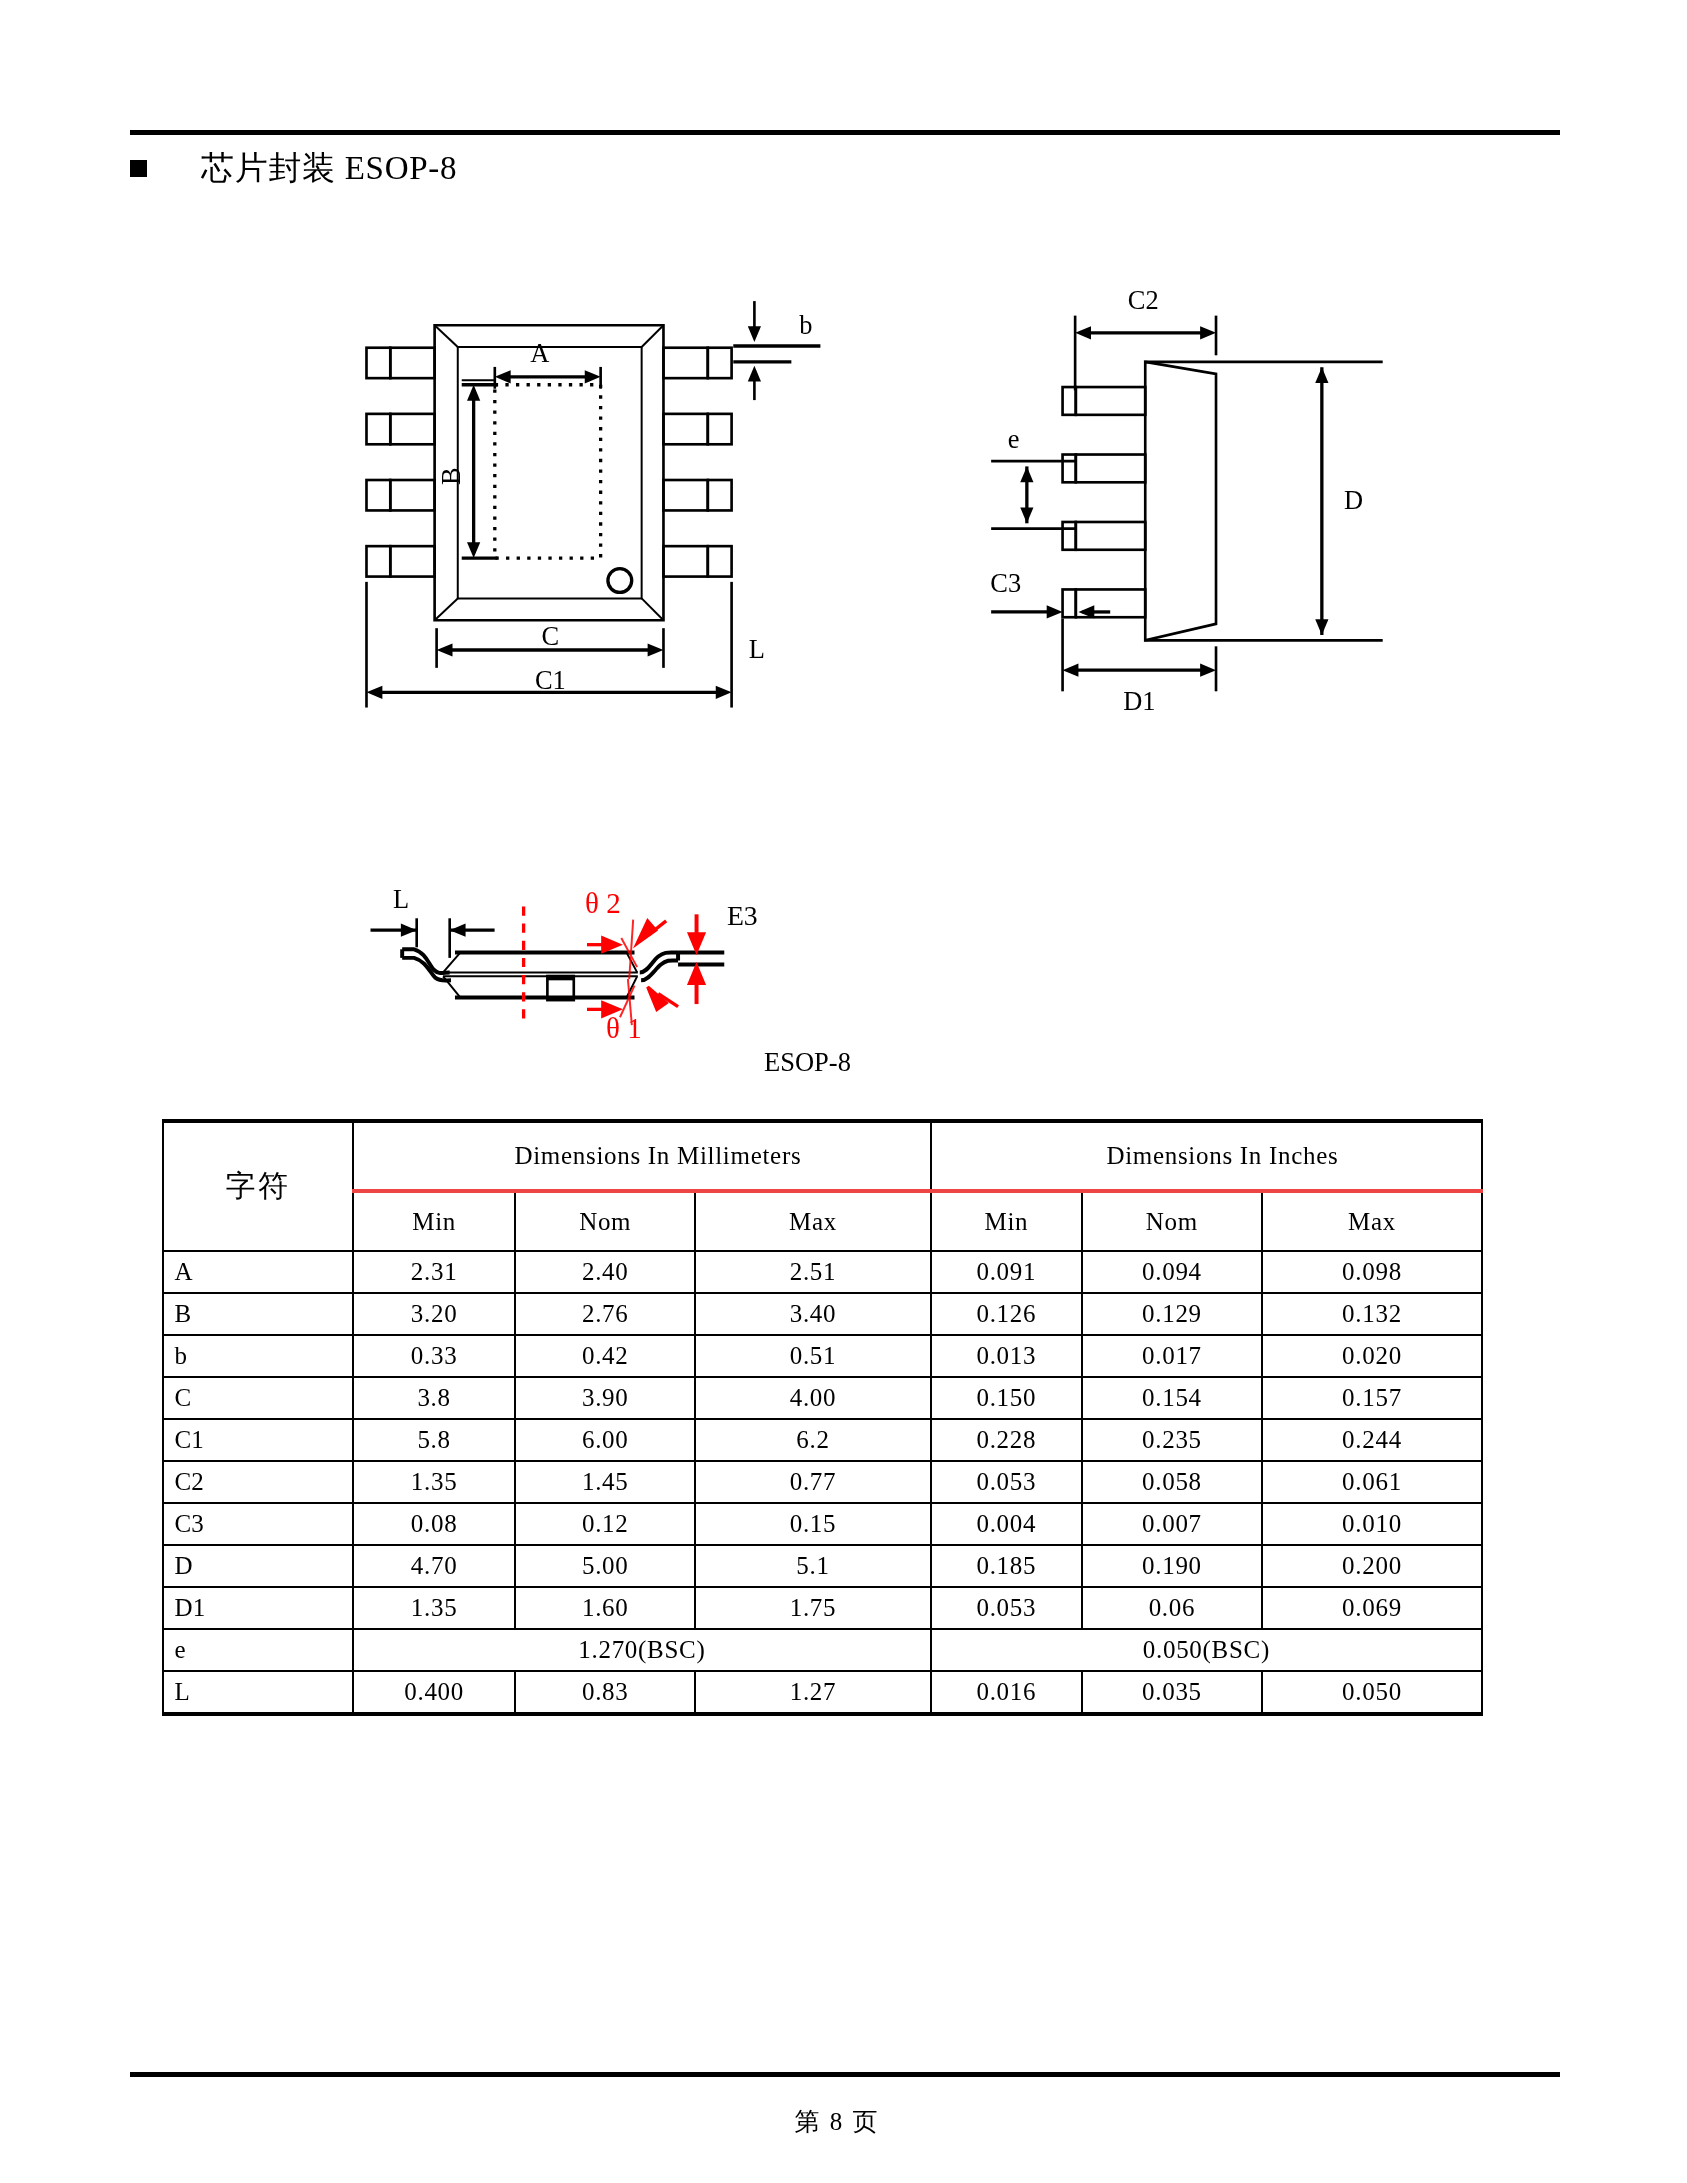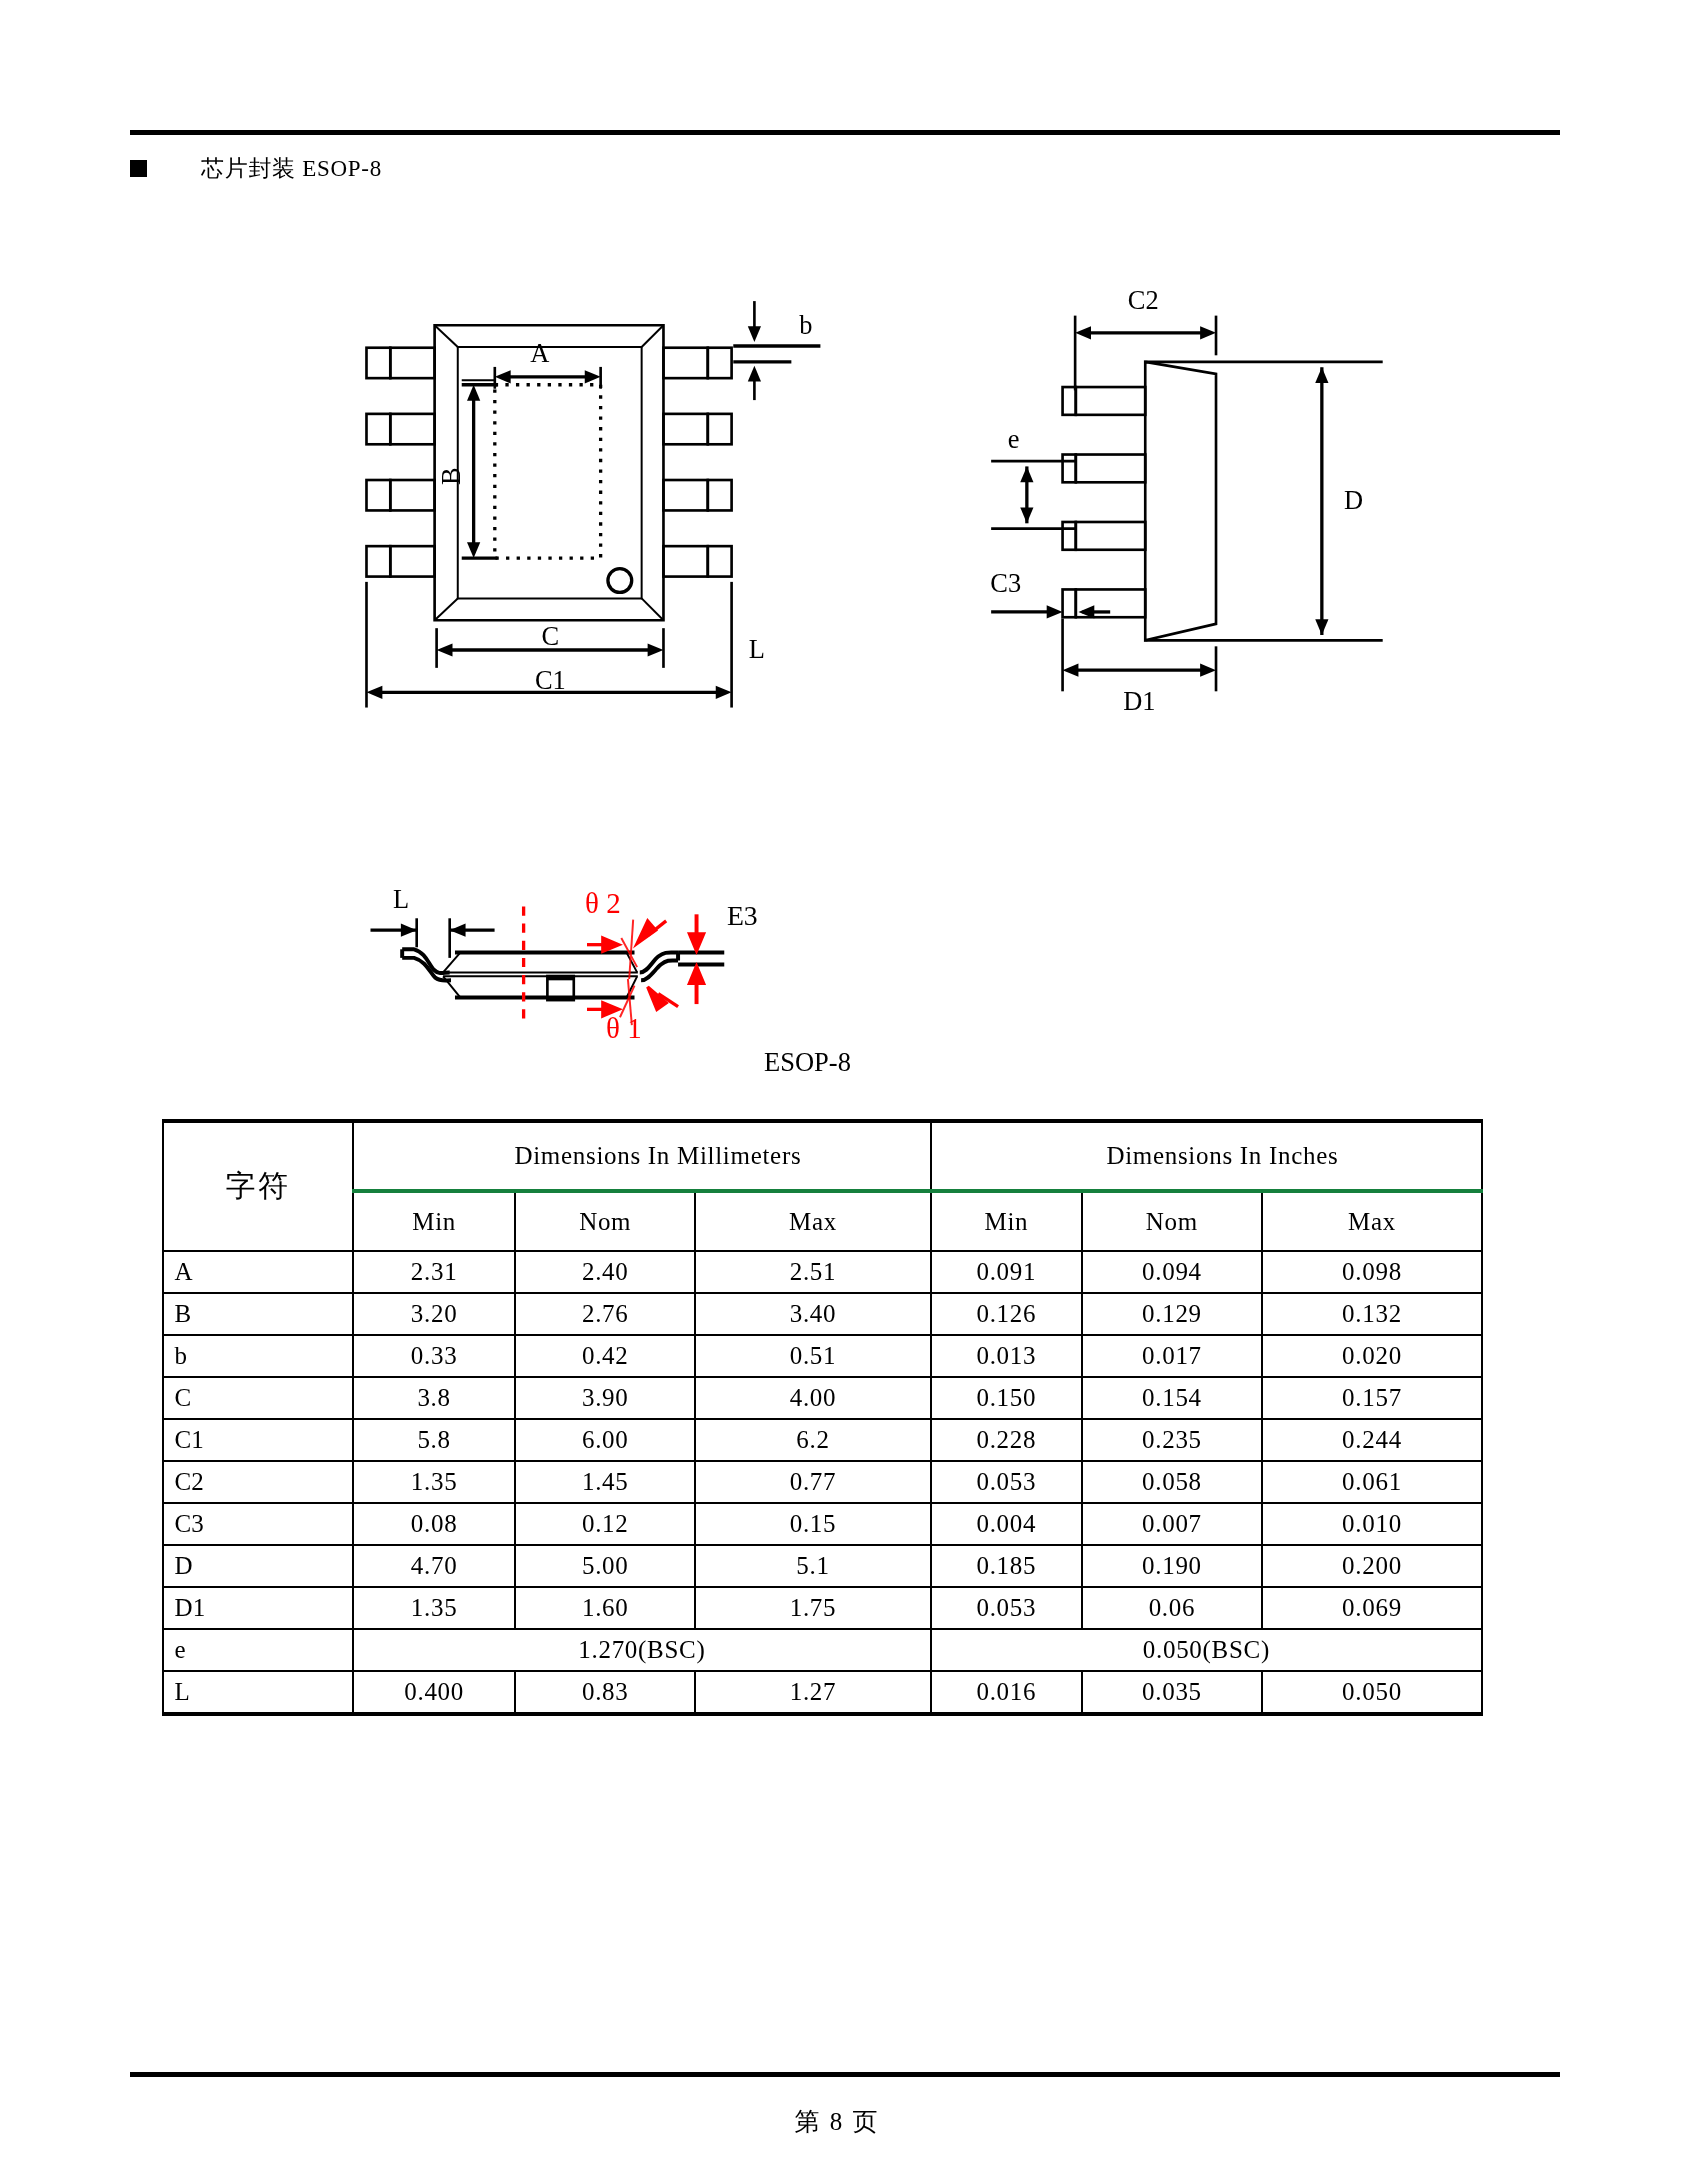--- a/index.html
+++ b/index.html
@@ -36,21 +36,21 @@
     height: 53px;
   }
   .heading-bullet {
     width: 17px;
     height: 17px;
     background: #000;
     display: inline-block;
     margin-right: 54px;
   }
   .heading-text {
-    font-size: 23px;
+    font-size: 33px;
     letter-spacing: 0.7px;
     white-space: nowrap;
     line-height: 1;
   }
 
   
   .draw {
     position: absolute;
     overflow: visible;
   }
@@ -91,21 +91,21 @@
   .dim-table .outer-bottom { border-bottom: 4px solid #000; }
   .dim-table .sym-head {
     font-size: 30px;
     vertical-align: middle;
     text-align: center;
     letter-spacing: 2.6px;
   }
   .dim-table .grp-head {
     font-size: 25px;
     height: 66px;
-    border-bottom: 4px solid #15803d;
+    border-bottom: 4px solid #ef4444;
     padding-left: 32px;
   }
   .dim-table .sub-head { height: 57px; font-family: Liberation Serif, serif; }
   .dim-table .row-label {
     text-align: left;
     padding-left: 10.6px;
     letter-spacing: 0;
   }
   .dim-table tbody tr td { height: 40px; }
   .col-sym   { width: 171px; }

